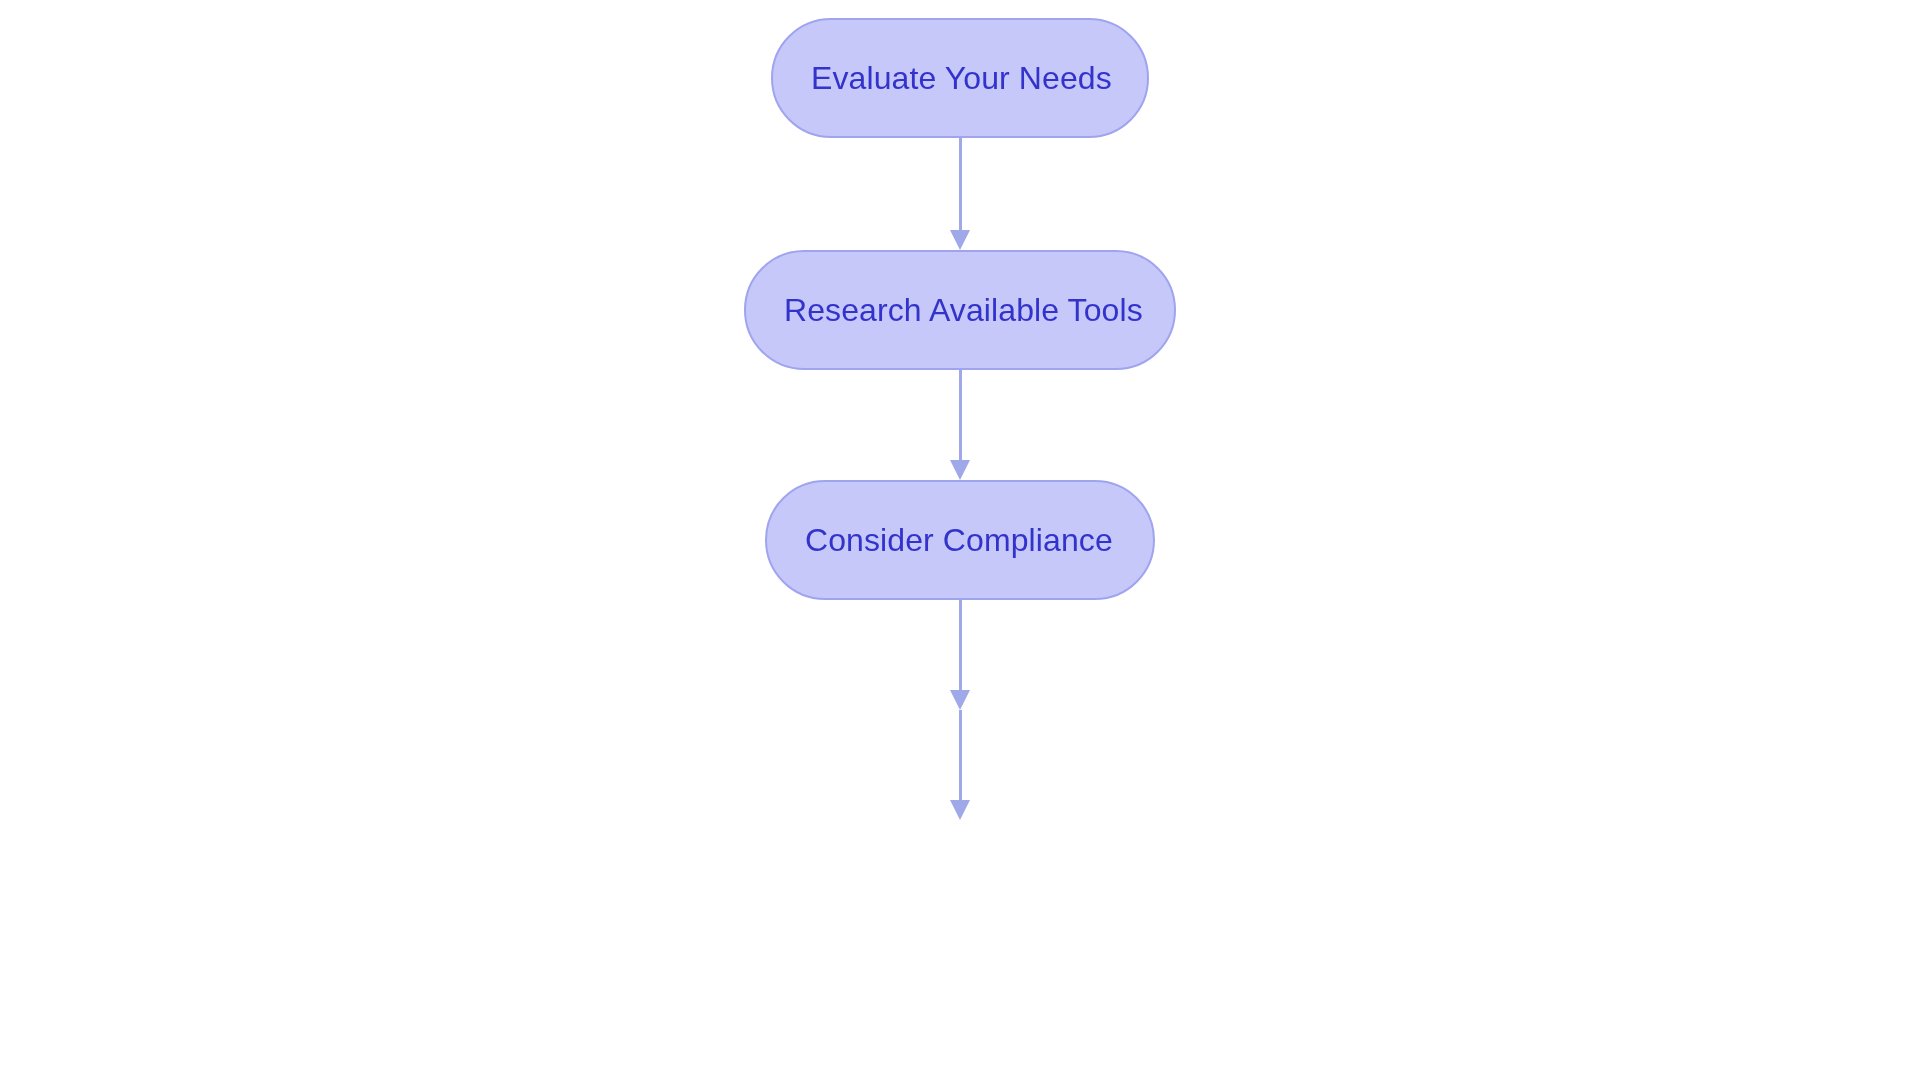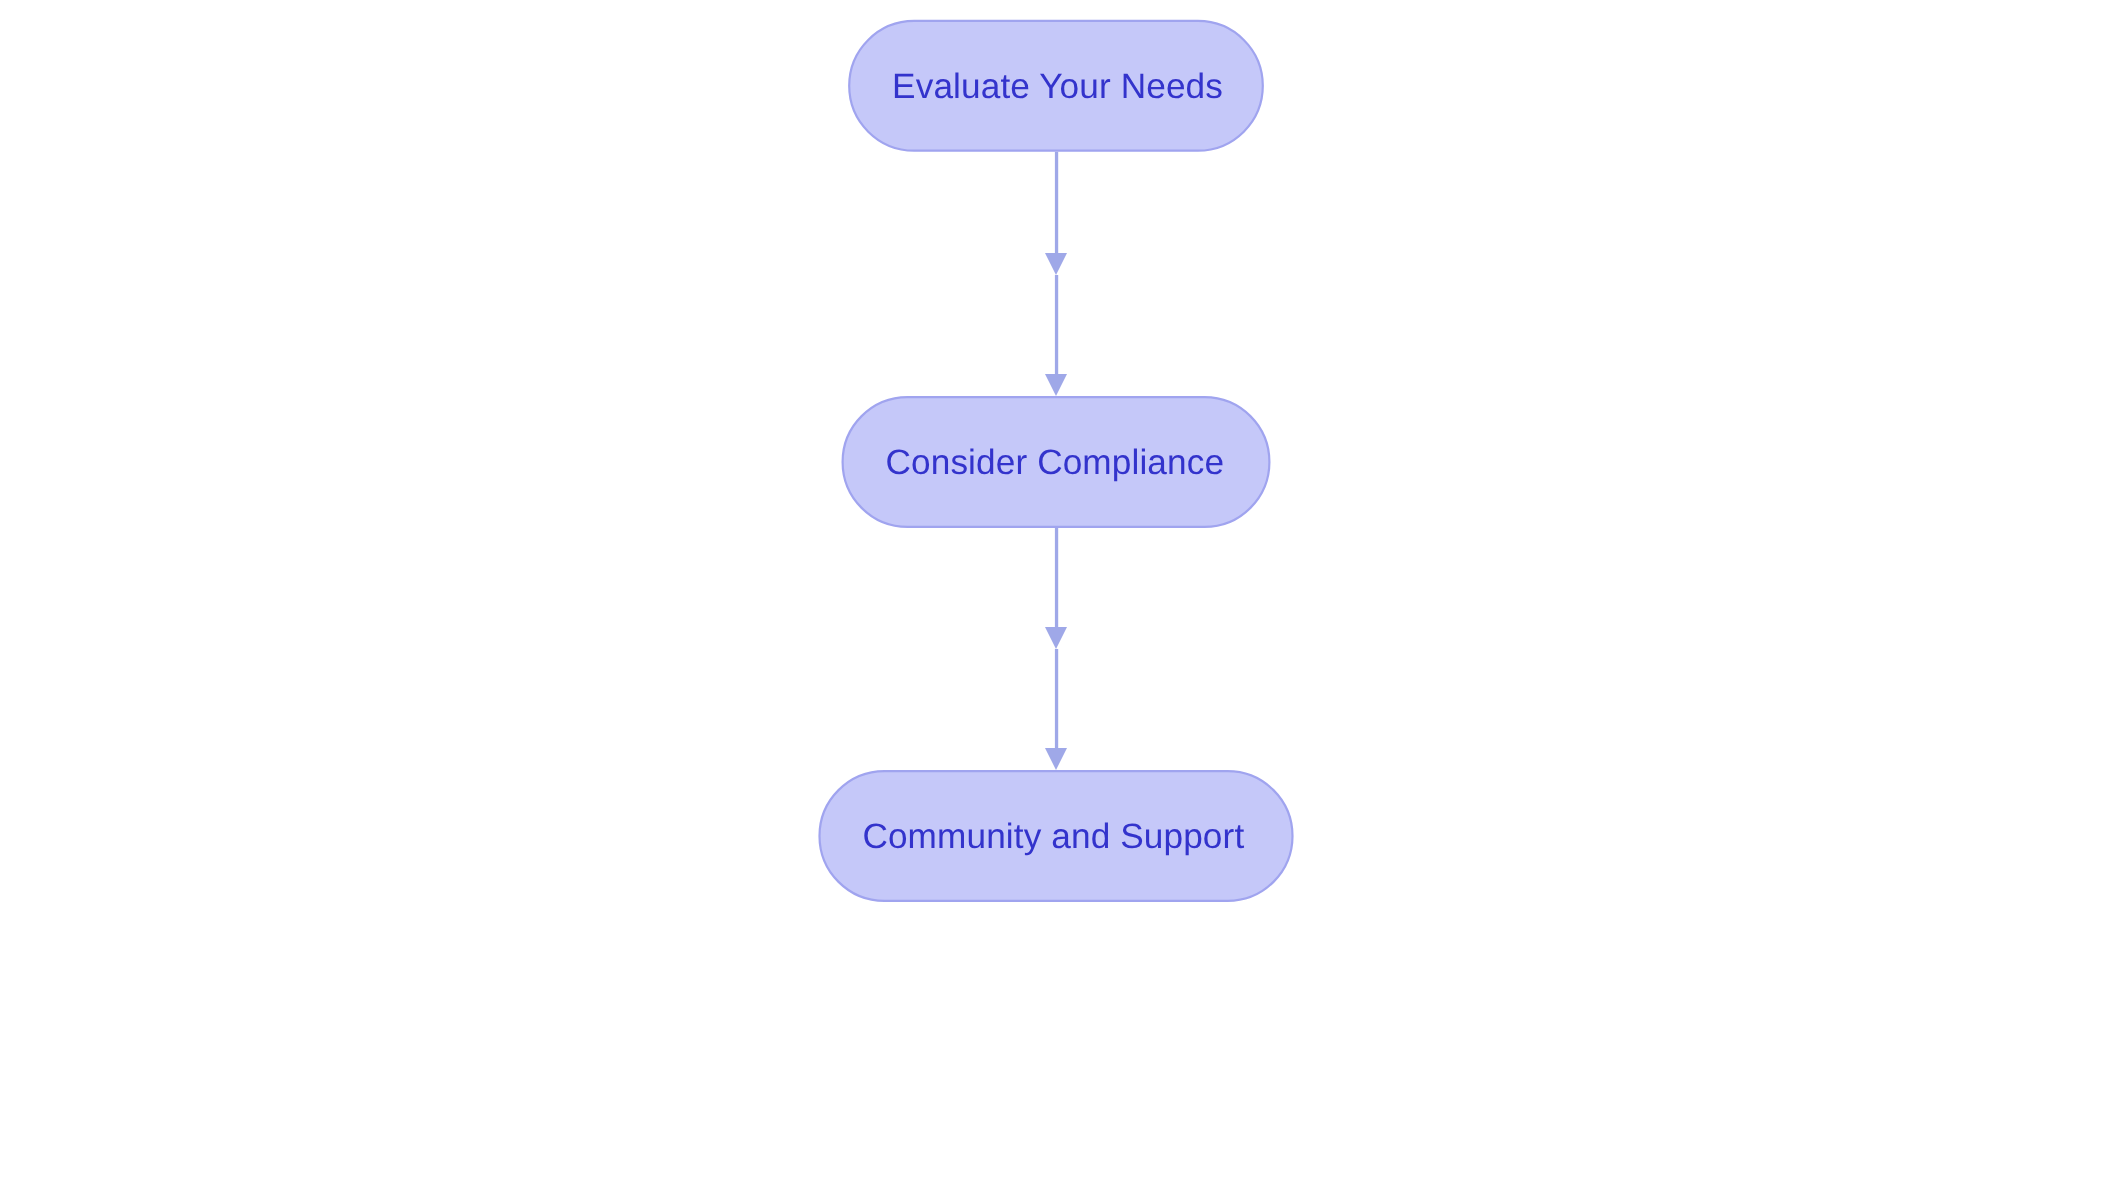--- a/index.html
+++ b/index.html
@@ -109,20 +109,23 @@
 
     <div class="flow-node w-evaluate">
       <span class="flow-node-label">Evaluate Your Needs</span>
     </div>
 
     <div class="flow-connector gap-1">
       <div class="connector-line"></div>
       <div class="connector-head"></div>
     </div>
 
+    <div class="flow-node w-research">
+      <span class="flow-node-label">Research Available Tools</span>
+    </div>
 
     <div class="flow-connector gap-2">
       <div class="connector-line"></div>
       <div class="connector-head"></div>
     </div>
 
     <div class="flow-node w-compliance">
       <span class="flow-node-label">Consider Compliance</span>
     </div>
 
@@ -130,18 +133,15 @@
       <div class="connector-line"></div>
       <div class="connector-head"></div>
     </div>
 
 
     <div class="flow-connector gap-4">
       <div class="connector-line"></div>
       <div class="connector-head"></div>
     </div>
 
-    <div class="flow-node w-community">
-      <span class="flow-node-label">Community and Support</span>
-    </div>
 
   </div>
 </div>
 
 </body></html>

